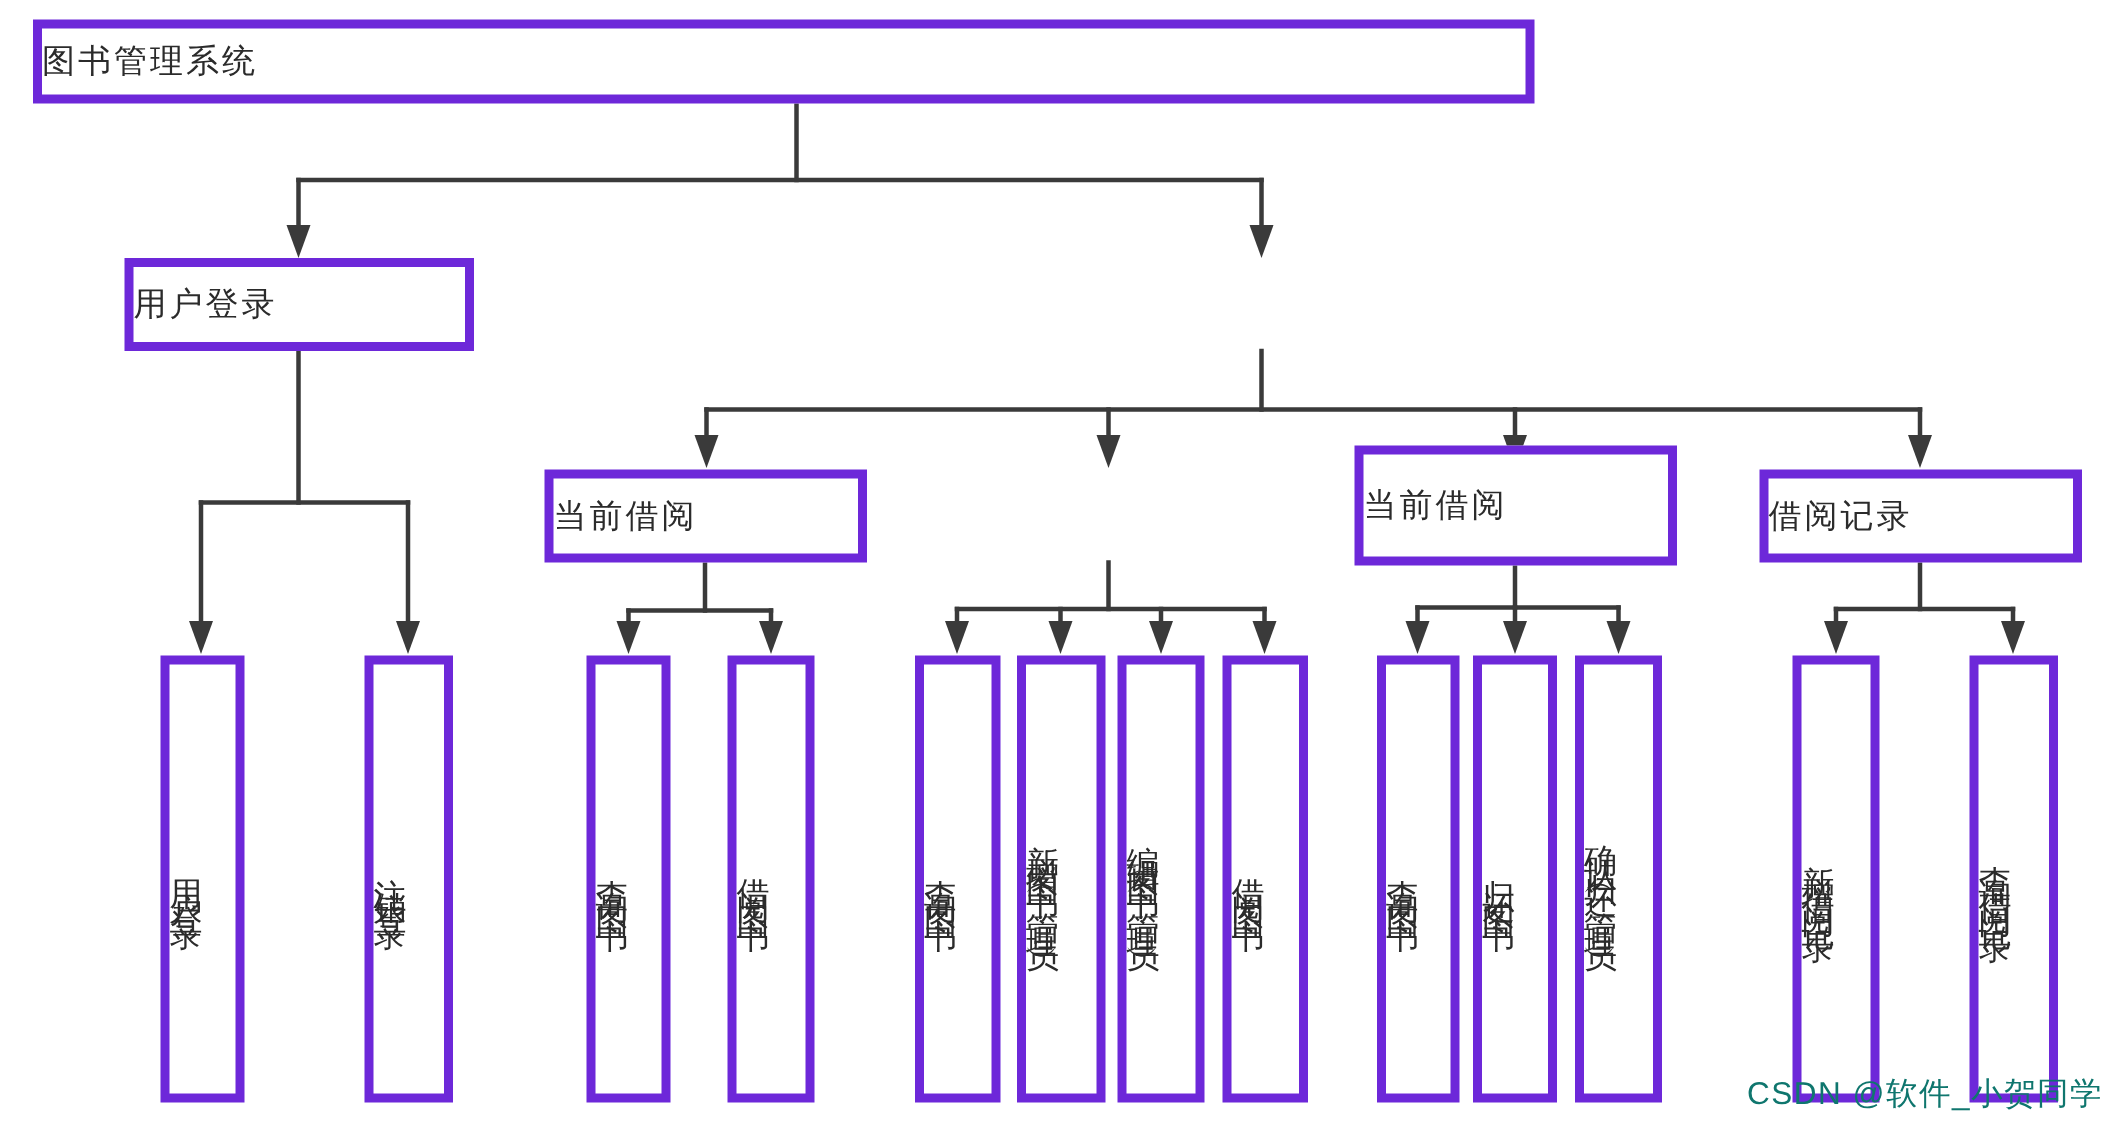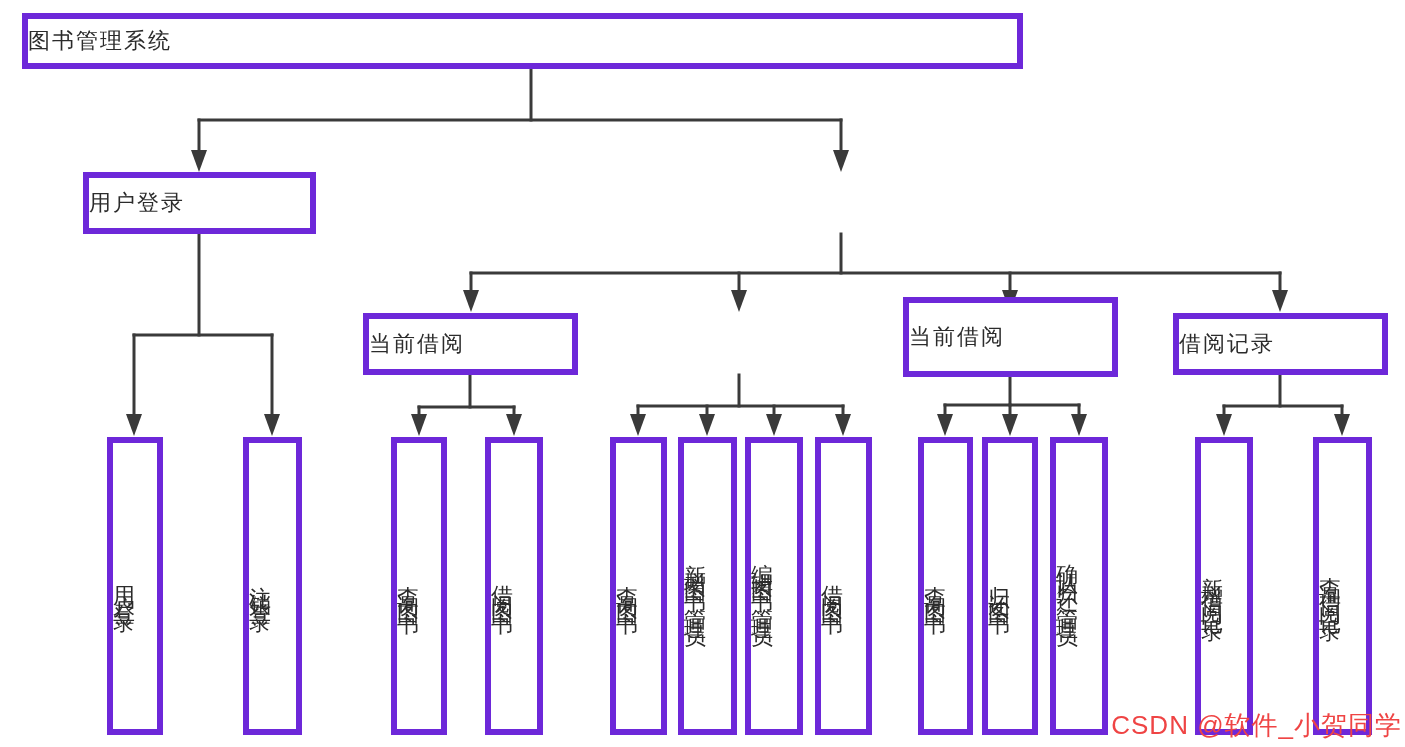--- a/index.html
+++ b/index.html
@@ -50,22 +50,22 @@
     text-orientation: mixed;
     font-size: 22px;
     line-height: 1;
     letter-spacing: 9px;
     white-space: nowrap;
   }
   .watermark {
     position: absolute;
     right: 3px;
     bottom: 4px;
-    font-size: 26px;
-    color: #ef4444;
+    font-size: 21px;
+    color: #0f766e;
     letter-spacing: 1px;
     white-space: nowrap;
   }
 </style>
 </head>
 <body>
 
 <div class="canvas">
 
   <svg class="connectors" viewBox="0 0 1405 747" xmlns="http://www.w3.org/2000/svg" aria-hidden="true">

